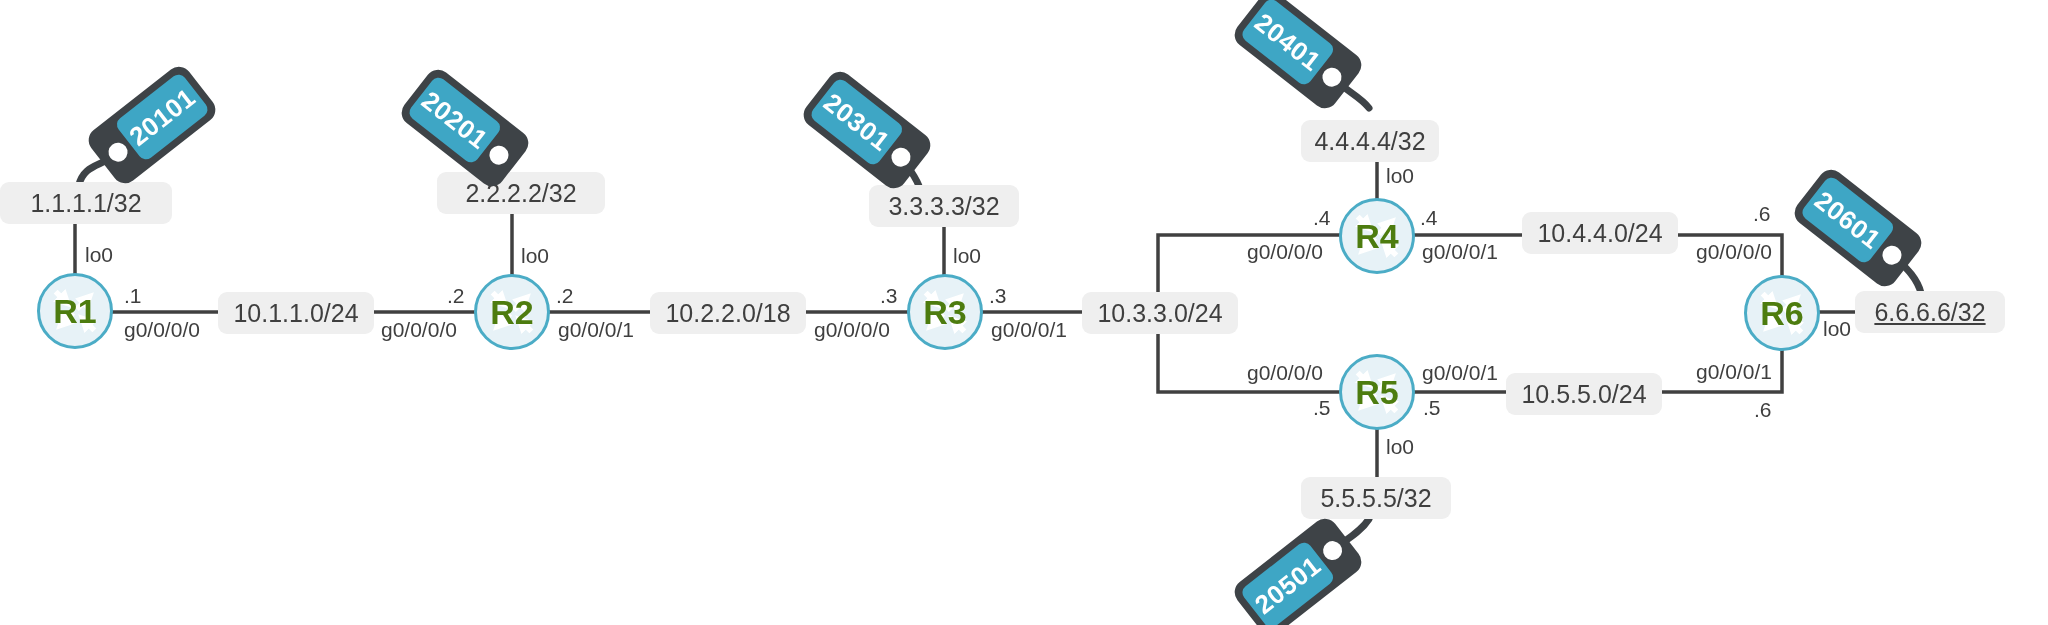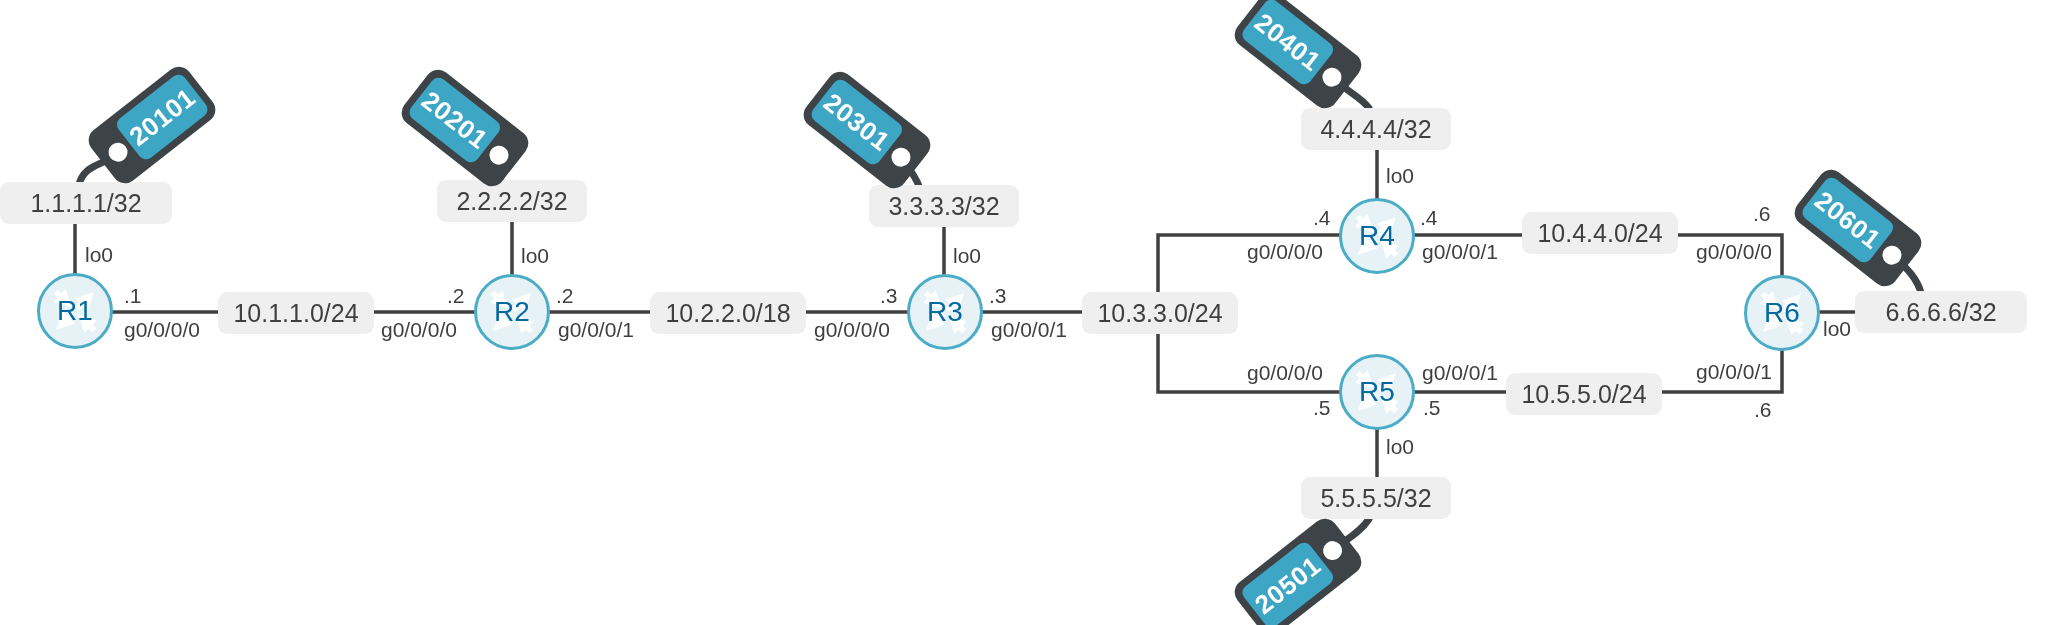--- a/index.html
+++ b/index.html
@@ -14,21 +14,21 @@
     white-space:nowrap;
   }
   .iface{
     position:absolute;color:#3f3f3f;font-size:21px;line-height:24px;white-space:nowrap;
   }
   .node{
     position:absolute;width:70px;height:70px;border:3px solid #4bacc6;border-radius:50%;
     background:#e7f2f7;display:flex;align-items:center;justify-content:center;
   }
   .node svg{position:absolute;left:0;top:0;width:70px;height:70px;}
-  .node .rname{position:relative;font-weight:normal;font-size:28px;color:#0369a1;z-index:2;}
+  .node .rname{position:relative;font-weight:bold;font-size:34px;color:#4d7c0f;z-index:2;}
   .tag{
     position:absolute;width:124px;height:64px;background:#3e4347;border-radius:13px;
   }
   .tag .panel{
     position:absolute;top:7px;height:50px;width:84px;background:#3ea6c5;border-radius:8px;
     display:flex;align-items:center;justify-content:center;
     color:#ffffff;font-weight:bold;font-size:26px;letter-spacing:0.5px;
   }
   .tag.hole-right .panel{left:7px;}
   .tag.hole-left  .panel{right:7px;}
@@ -66,25 +66,25 @@
     </g>
   </svg>
 
   <div class="pill" style="left:218px;top:292px;width:156px;">10.1.1.0/24</div>
   <div class="pill" style="left:650px;top:292px;width:156px;">10.2.2.0/18</div>
   <div class="pill" style="left:1082px;top:292px;width:156px;">10.3.3.0/24</div>
   <div class="pill" style="left:1506px;top:212px;width:156px;margin-left:16px;">10.4.4.0/24</div>
   <div class="pill" style="left:1506px;top:373px;width:156px;">10.5.5.0/24</div>
 
   <div class="pill" style="left:0px;top:182px;width:172px;">1.1.1.1/32</div>
-  <div class="pill" style="left:437px;top:180px;width:150px;">2.2.2.2/32</div>
+  <div class="pill" style="left:437px;top:172px;width:168px;">2.2.2.2/32</div>
   <div class="pill" style="left:869px;top:185px;width:150px;text-align:right;">3.3.3.3/32</div>
-  <div class="pill" style="left:1301px;top:108px;width:150px;">4.4.4.4/32</div>
+  <div class="pill" style="left:1301px;top:120px;width:138px;">4.4.4.4/32</div>
   <div class="pill" style="left:1301px;top:477px;width:150px;">5.5.5.5/32</div>
-  <div class="pill" style="left:1855px;top:291px;width:172px;">6.6.6.6/32</div>
+  <div class="pill" style="left:1855px;top:291px;width:150px;text-decoration:underline;">6.6.6.6/32</div>
 
   <div class="iface" style="left:85px;top:243px;">lo0</div>
   <div class="iface" style="left:521px;top:244px;">lo0</div>
   <div class="iface" style="left:953px;top:244px;">lo0</div>
   <div class="iface" style="left:1386px;top:164px;">lo0</div>
   <div class="iface" style="left:1386px;top:435px;">lo0</div>
   <div class="iface" style="left:1823px;top:317px;">lo0</div>
 
   <div class="iface" style="left:124px;top:284px;">.1</div>
   <div class="iface" style="left:124px;top:318px;">g0/0/0/0</div>

